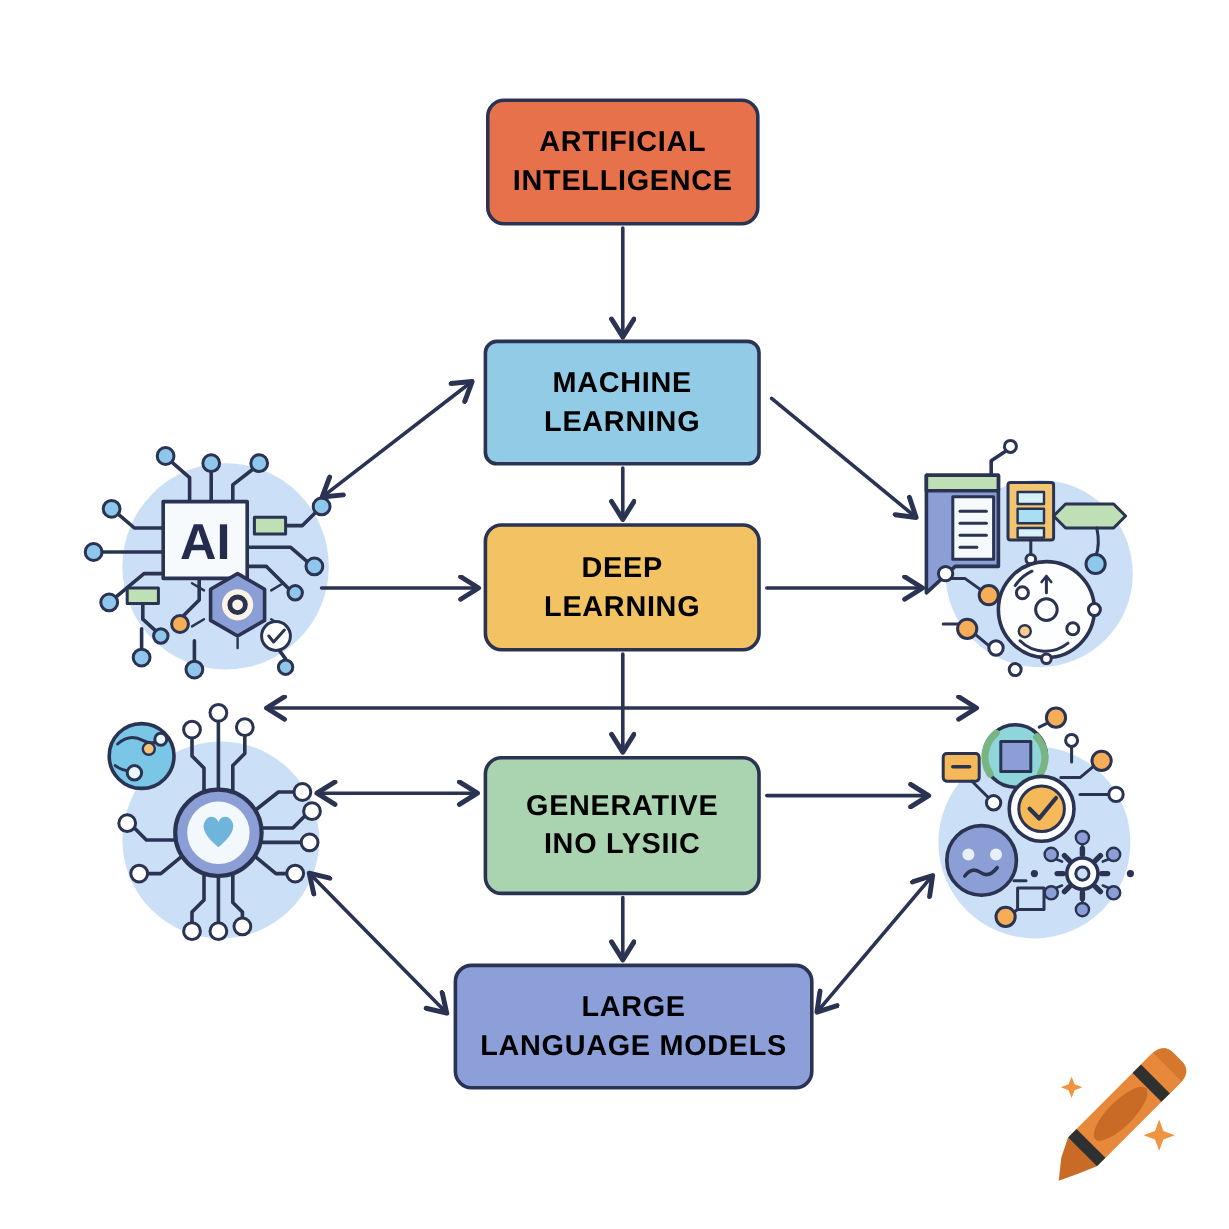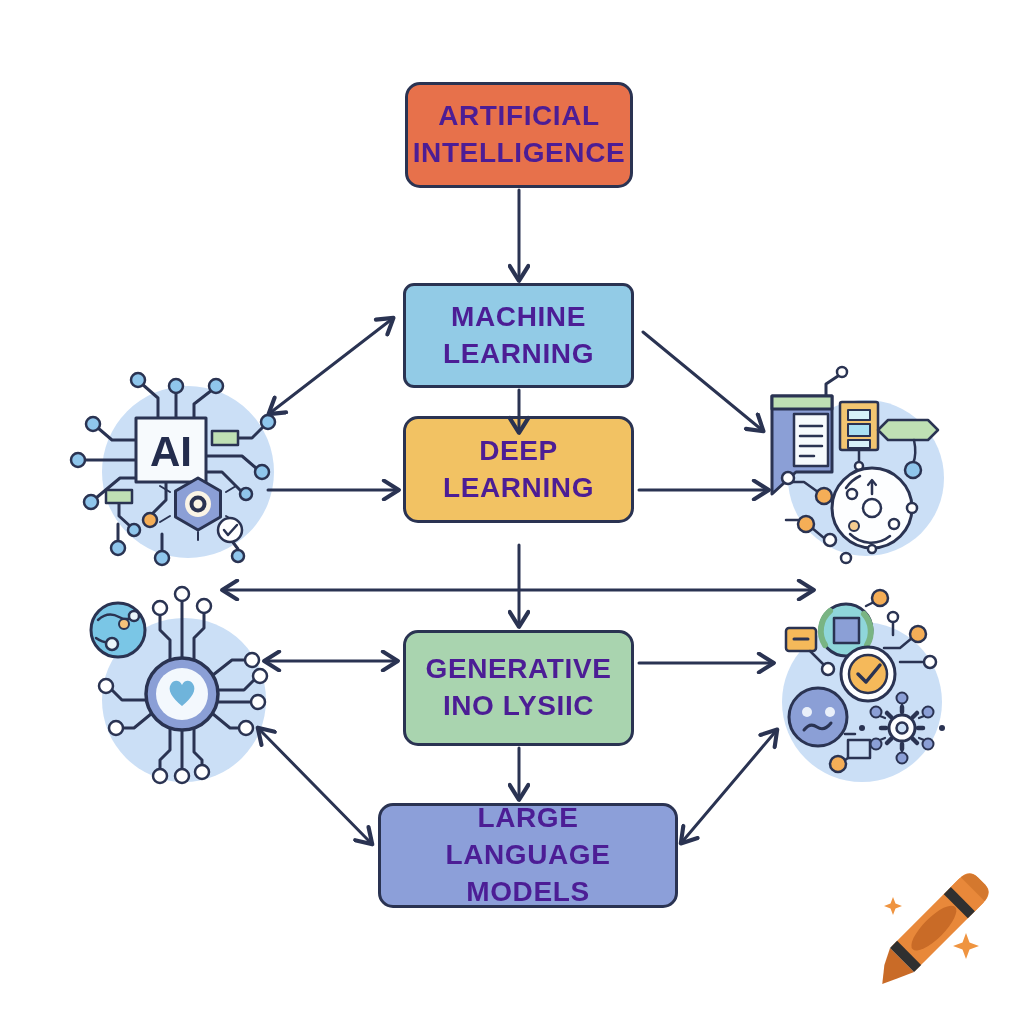--- a/index.html
+++ b/index.html
@@ -2,40 +2,40 @@
 <html><head>
 <meta charset="utf-8">
 <style>
   html,body{margin:0;padding:0;background:#ffffff;}
   body{width:1024px;height:1024px;position:relative;overflow:hidden;
        font-family:"Liberation Sans",sans-serif;}
   .stage{position:absolute;inset:0;}
   .node{position:absolute;border:3px solid #2A3352;border-radius:15px;
         display:flex;align-items:center;justify-content:center;box-sizing:border-box;z-index:2;}
   .node-label{white-space:pre-line;text-align:center;font-weight:700;
-        font-size:28px;line-height:1.32;letter-spacing:0.6px;color:#4c1d95;}
+        font-size:24px;line-height:1.32;letter-spacing:0.6px;color:#000000;}
   svg.overlay{position:absolute;left:0;top:0;z-index:3;pointer-events:none;}
   .chip-text{font-family:"Liberation Sans",sans-serif;font-weight:700;}
 </style>
 </head>
 <body>
 
 <div class="stage">
 
   <div class="node" style="left: 405px; top: 82px; width: 228px; height: 106px; background: rgb(231, 113, 75);">
     <span class="node-label">ARTIFICIAL
 INTELLIGENCE</span>
   </div>
 
   <div class="node" style="left: 403px; top: 283px; width: 231px; height: 105px; background: rgb(146, 203, 230); border-radius: 11px;">
     <span class="node-label">MACHINE
 LEARNING</span>
   </div>
 
-  <div class="node" style="left: 403px; top: 416px; width: 231px; height: 107px; background: rgb(242, 194, 99);">
+  <div class="node" style="left: 403px; top: 436px; width: 231px; height: 107px; background: rgb(242, 194, 99);">
     <span class="node-label">DEEP
 LEARNING</span>
   </div>
 
   <div class="node" style="left: 378px; top: 803px; width: 300px; height: 105px; background: rgb(140, 159, 217);">
     <span class="node-label">LARGE
 LANGUAGE MODELS</span>
   </div>
 
   <div class="node" style="left: 403px; top: 630px; width: 231px; height: 116px; background: rgb(169, 212, 175);">

